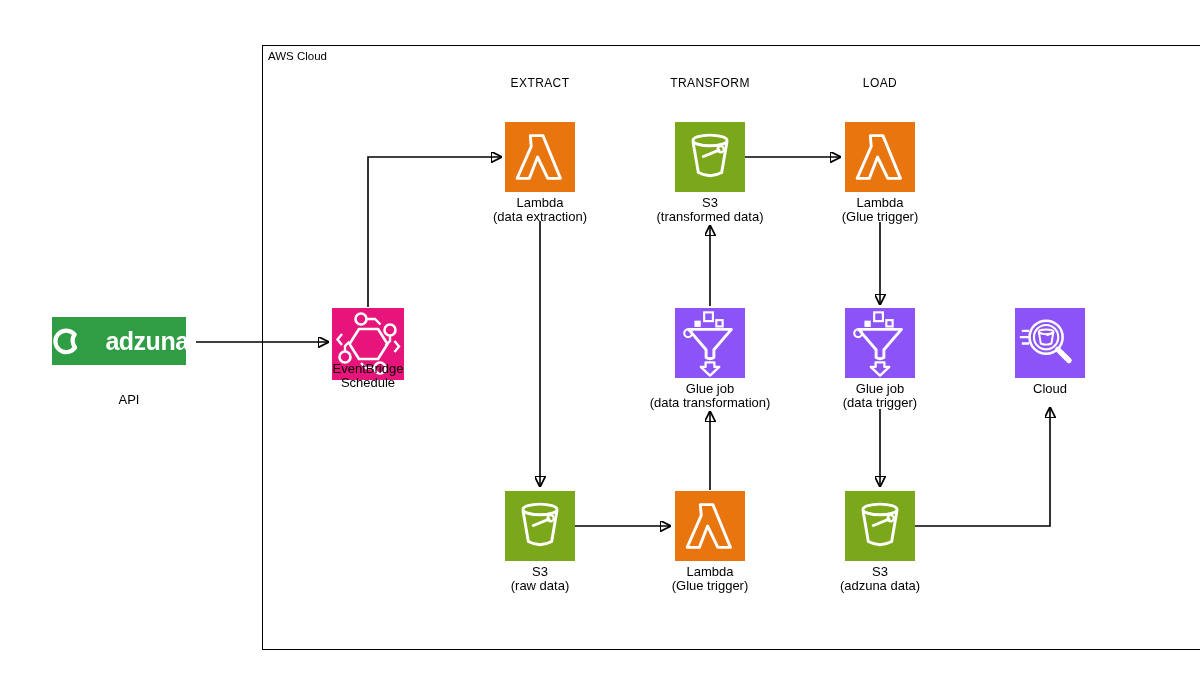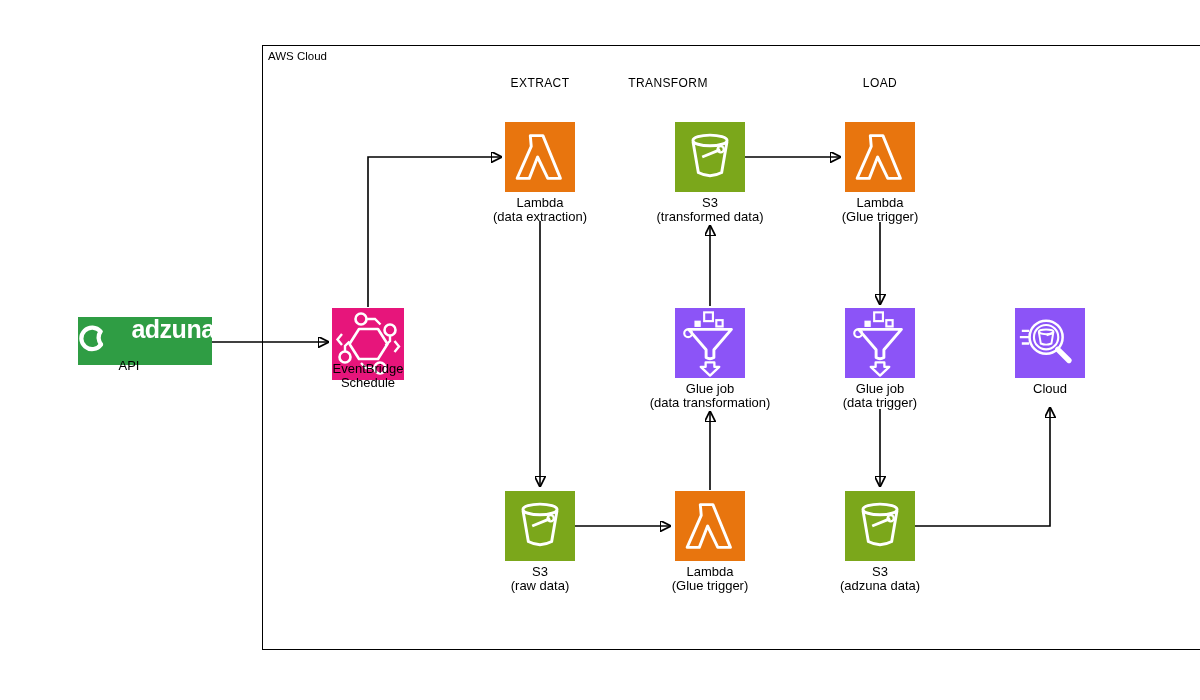--- a/index.html
+++ b/index.html
@@ -24,22 +24,22 @@
   .node svg{display:block;width:100%;height:100%;}
   .bg-orange{background:#E8750E;}
   .bg-green{background:#7BA71B;}
   .bg-purple{background:#8C54F7;}
   .bg-pink{background:#E7157B;}
   .nlabel{
     position:absolute;width:180px;margin-left:-90px;text-align:center;
     font-size:13px;line-height:13.5px;white-space:nowrap;
   }
   .adzuna-box{
-    position:absolute;left:78px;top:317px;width:134px;height:48px;background:#2F9D44;
-    display:flex;align-items:flex-start;justify-content:center;gap:20px;
+    position:absolute;left:52px;top:317px;width:134px;height:48px;background:#2F9D44;
+    display:flex;align-items:center;justify-content:center;gap:20px;
   }
   .adzuna-box svg{flex:0 0 auto;}
   .adzuna-wordmark{
     color:#fff;font-weight:bold;font-size:25px;letter-spacing:-0.5px;line-height:1;
     font-family:"Liberation Sans", sans-serif;
   }
   .connectors{position:absolute;left:0;top:0;width:1200px;height:700px;}
   .connectors path{stroke:#000;stroke-width:1.6px;fill:none;}
   .glyph{stroke:#fff;fill:none;}
 </style>
@@ -62,31 +62,31 @@
   <path d="M880,222 V304" marker-end="url(#arw)"></path>
   <path d="M880,409 V486" marker-end="url(#arw)"></path>
   <path d="M915,526 H1050 V408" marker-end="url(#arw)"></path>
 </svg>
 
 <div class="aws-box">
   <span class="aws-label">AWS Cloud</span>
 </div>
 
 <div class="stage-header" style="left:540px">EXTRACT</div>
-<div class="stage-header" style="left:668px">TRANSFORM</div>
+<div class="stage-header" style="left:710px">TRANSFORM</div>
 <div class="stage-header" style="left:880px">LOAD</div>
 
 <div class="adzuna-box">
   <svg width="36" height="42" viewBox="0 0 36 42">
     <path class="glyph" d="M25.5,14.5 A10.8,10.8 0 1 0 26,27.5" stroke-width="4.2" stroke-linecap="round"></path>
     <path class="glyph" d="M25.5,14.5 Q21.5,20.5 26,27.5" stroke-width="4.2" stroke-linecap="round"></path>
   </svg>
   <span class="adzuna-wordmark">adzuna</span>
 </div>
-<div class="nlabel" style="left:129px;top:359px">API</div>
+<div class="nlabel" style="left:129px;top:393px">API</div>
 
 <div class="node bg-pink" style="left:332px;top:308px;width:72px;height:72px">
   <svg viewBox="0 0 72 72">
     <path class="glyph" d="M27,21 H46 L55.5,36 L46,51 H27 L17.5,36 Z" stroke-width="2.6" stroke-linejoin="round"></path>
     <circle class="glyph" cx="29" cy="11" r="5.5" stroke-width="2.6"></circle>
     <circle class="glyph" cx="58" cy="22" r="5.5" stroke-width="2.6"></circle>
     <circle class="glyph" cx="48" cy="60" r="5.5" stroke-width="2.6"></circle>
     <circle class="glyph" cx="13" cy="49" r="5.5" stroke-width="2.6"></circle>
     <path class="glyph" d="M34.5,11 H43 L48.5,16.5" stroke-width="2.4"></path>
     <path class="glyph" d="M58,27.5 V33 L53.5,37.5" stroke-width="2.4"></path>

